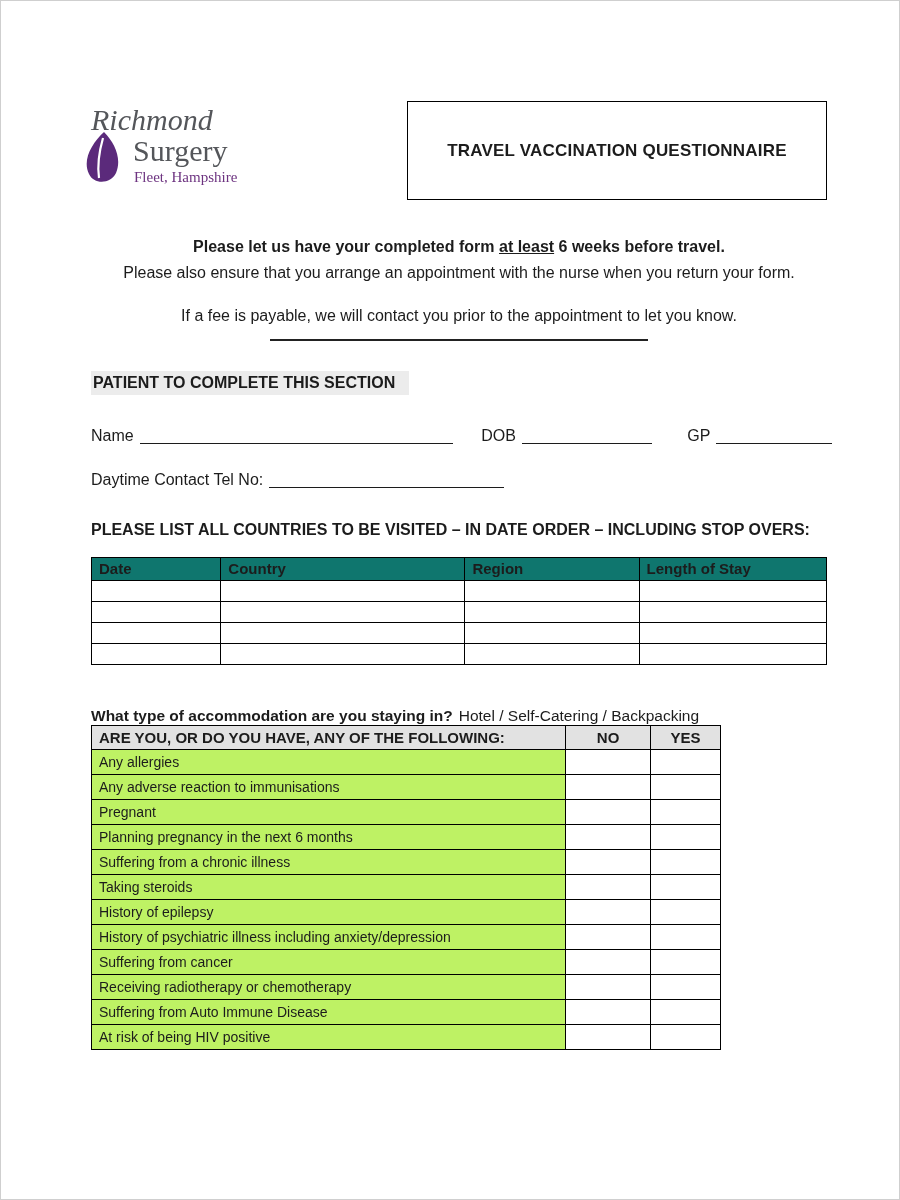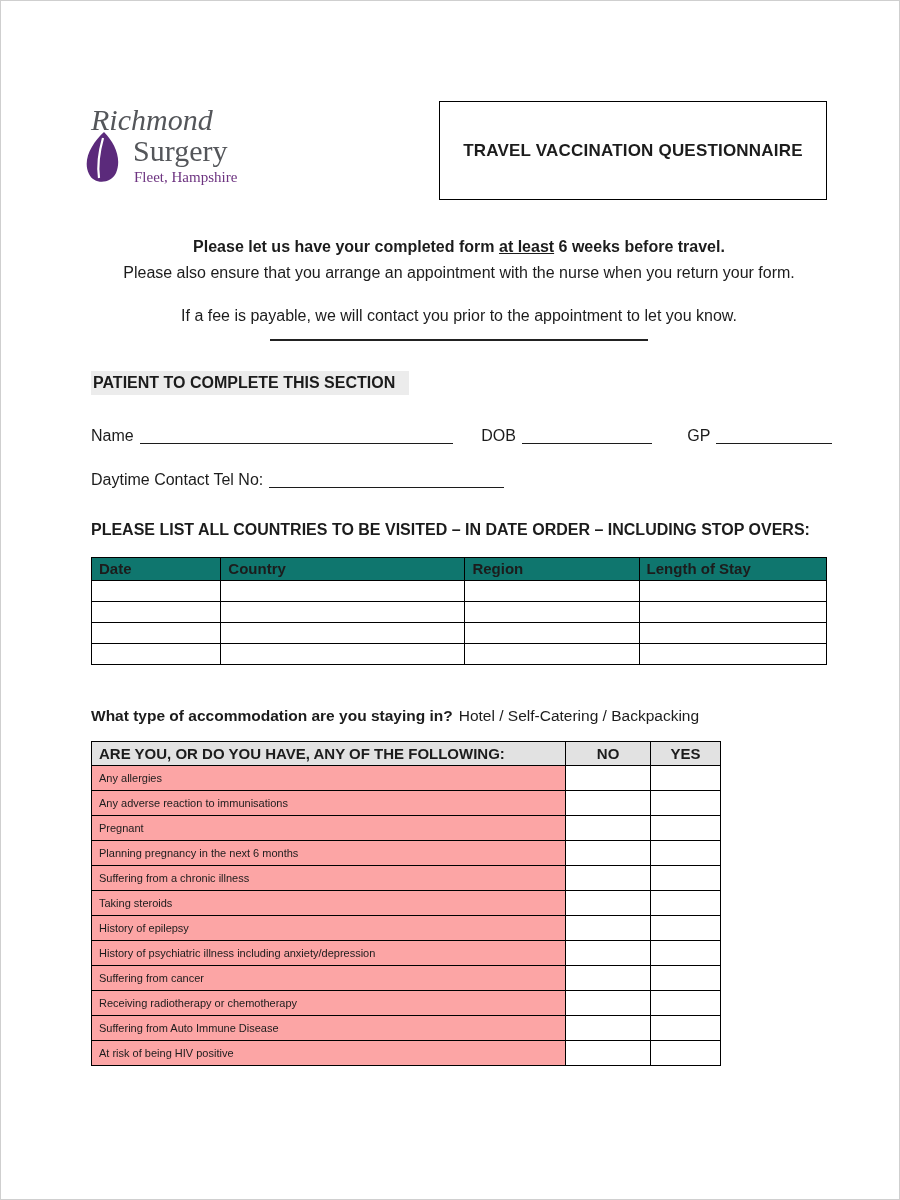--- a/index.html
+++ b/index.html
@@ -19,21 +19,21 @@
   .header { display: flex; justify-content: space-between; align-items: flex-start; }
 
   .logo { position: relative; margin-top: 4px; font-family: "Liberation Serif", serif; color: #54565a; }
   .logo-line1 { font-size: 30px; line-height: 1.0; font-style: italic; }
   .logo-row { display: flex; align-items: flex-start; }
   .leaf { position: absolute; left: -6px; top: 27px; }
   .logo-line2 { font-size: 30px; line-height: 1.05; margin-left: 42px; }
   .logo-loc { font-size: 15px; color: #6d3380; margin-left: 43px; margin-top: 2px; }
 
   .title-box {
-    width: 388px; height: 99px;
+    width: 420px; height: 99px;
     border: 1px solid #000;
     display: flex; align-items: center; justify-content: center;
     text-align: center;
     font-weight: bold; font-size: 17px; letter-spacing: 0.2px;
   }
 
   
   .intro { text-align: center; margin-top: 36px; font-size: 16px; }
   .intro p { line-height: 1.35; }
   .intro-bold { font-weight: bold; margin-bottom: 4px; }
@@ -79,29 +79,29 @@
   }
   .countries td { height: 21px; background: #fff; }
 
   
   .qa-line { margin-top: 24px; font-size: 15.5px; }
   .qa-line.first { margin-top: 42px; }
   .qa-line .b { font-weight: bold; }
   .qa-line .opts { margin-left: 6px; }
 
   
-  .quiz { width: 630px; margin-top: 16px; }
+  .quiz { width: 630px; }
   .quiz th, .quiz td { border: 1px solid #000; }
   .quiz thead th {
     background: #e2e2e2; font-size: 15px; font-weight: bold;
     padding: 3px 7px; height: 24px;
   }
   .quiz thead th:first-child { text-align: left; }
   .quiz td.q {
-    background: #fca5a5; font-size: 11px;
+    background: #bef264; font-size: 14px;
     padding: 2px 7px; height: 25px;
   }
   .quiz td.ans { background: #ffffff; }
 </style>
 </head>
 <body>
 
 <div class="page">
   <div class="content">
 

